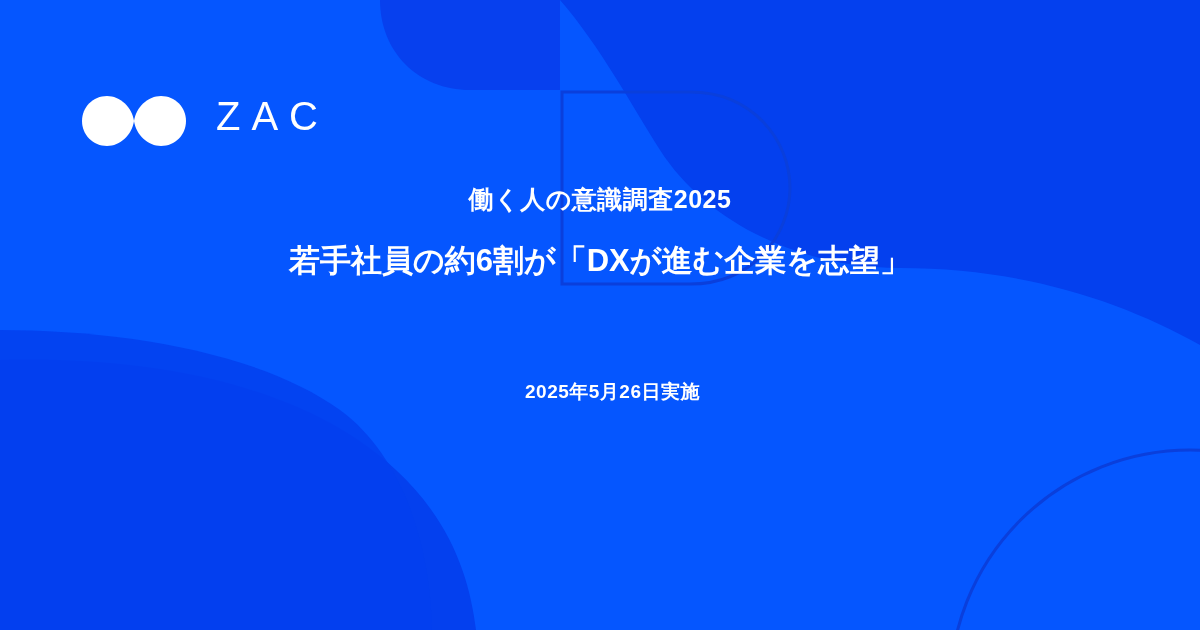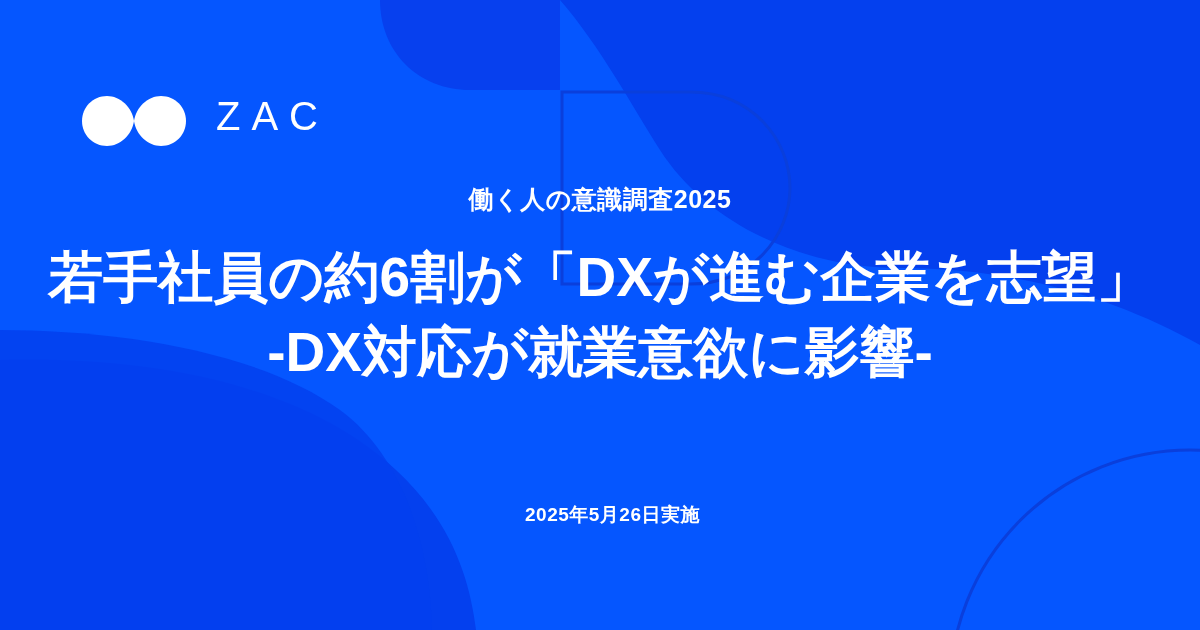--- a/index.html
+++ b/index.html
@@ -78,21 +78,21 @@
     font-size: 25px;
     font-weight: 700;
     letter-spacing: 0.5px;
     line-height: 1.2;
     white-space: nowrap;
   }
 
   .headline {
     margin-top: 26px;
     color: #ffffff;
-    font-size: 55px;
+    font-size: 31px;
     font-weight: 700;
     line-height: 1.36;
     letter-spacing: 0px;
     white-space: nowrap;
   }
   .headline-line {
     display: block;
   }
 
   .footnote {
@@ -148,19 +148,18 @@
                C66,50 54,39 52,25 C54,11 66,0 79,0 Z"></path>
     </svg>
     <span class="logo-word">ZAC</span>
   </div>
 
   <div class="content">
     <div class="eyebrow">働く人の意識調査2025</div>
 
     <h1 class="headline">
       <span class="headline-line">若手社員の約6割が「DXが進む企業を志望」</span>
-      <span class="headline-line">-DX対応が就業意欲に影響-</span>
     </h1>
 
     <div class="footnote">2025年5月26日実施</div>
   </div>
 
 </div>
 
 </body></html>

